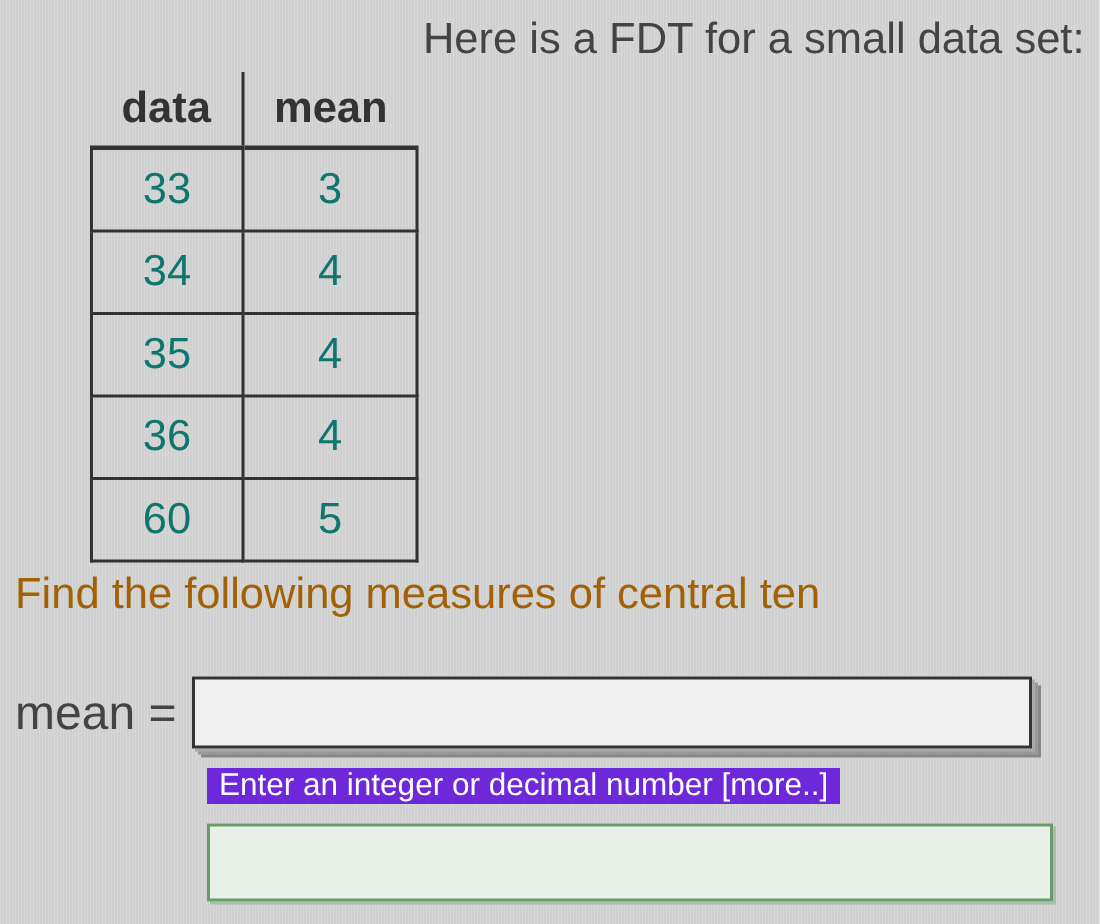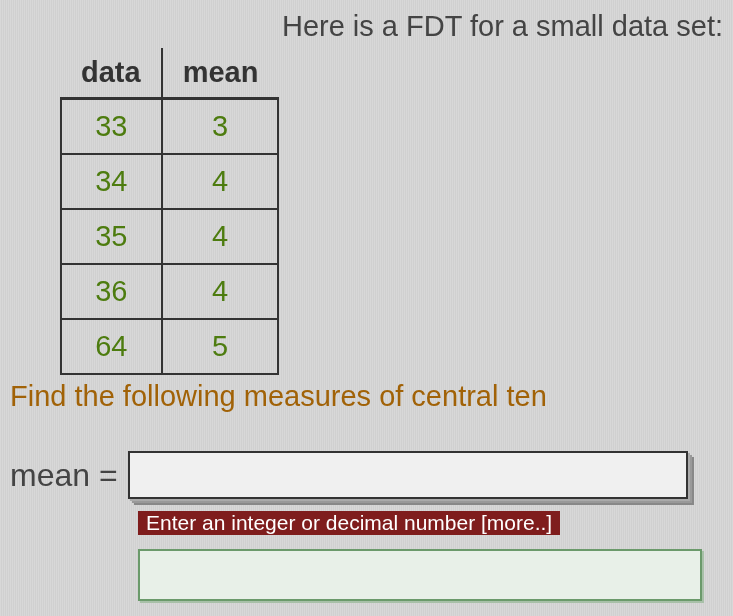--- a/index.html
+++ b/index.html
@@ -42,21 +42,21 @@
       margin-top: 28px;
     }
     .fdt-table th:last-child {
       border-right: none;
     }
     .fdt-table td {
       font-size: 29px;
       padding: 10px 30px;
       border: 2px solid #333;
       text-align: center;
-      color: #4d7c0f;
+      color: #0f766e;
     }
     .question-text {
       margin-top: 5px;
       font-size: 29px;
       color: #a16207;
       white-space: nowrap;
     }
     .answer-row {
       margin-top: 38px;
       display: flex;
@@ -81,21 +81,21 @@
       box-sizing: border-box;
       font-family: Verdana, Arial, sans-serif;
       color: #333;
     }
     .tooltip-row {
       margin-left: 128px;
       margin-top: 6px;
     }
     .tooltip {
       display: inline-block;
-      background: #7f1d1d;
+      background: #6d28d9;
       color: #fff;
       font-size: 21px;
       padding: 0 8px;
       white-space: nowrap;
       font-family: Verdana, Arial, sans-serif;
     }
     .next-box {
       margin-left: 128px;
       margin-top: 12px;
       width: 560px;
@@ -129,21 +129,21 @@
     </tr>
     <tr>
       <td>35</td>
       <td>4</td>
     </tr>
     <tr>
       <td>36</td>
       <td>4</td>
     </tr>
     <tr>
-      <td>64</td>
+      <td>60</td>
       <td>5</td>
     </tr>
   </tbody>
 </table>
 
 <div class="question-text">Find the following measures of central ten</div>
 
 <div class="answer-row">
   <span class="answer-label">mean = </span>
   <input type="text" class="answer-input" value="" style="">

